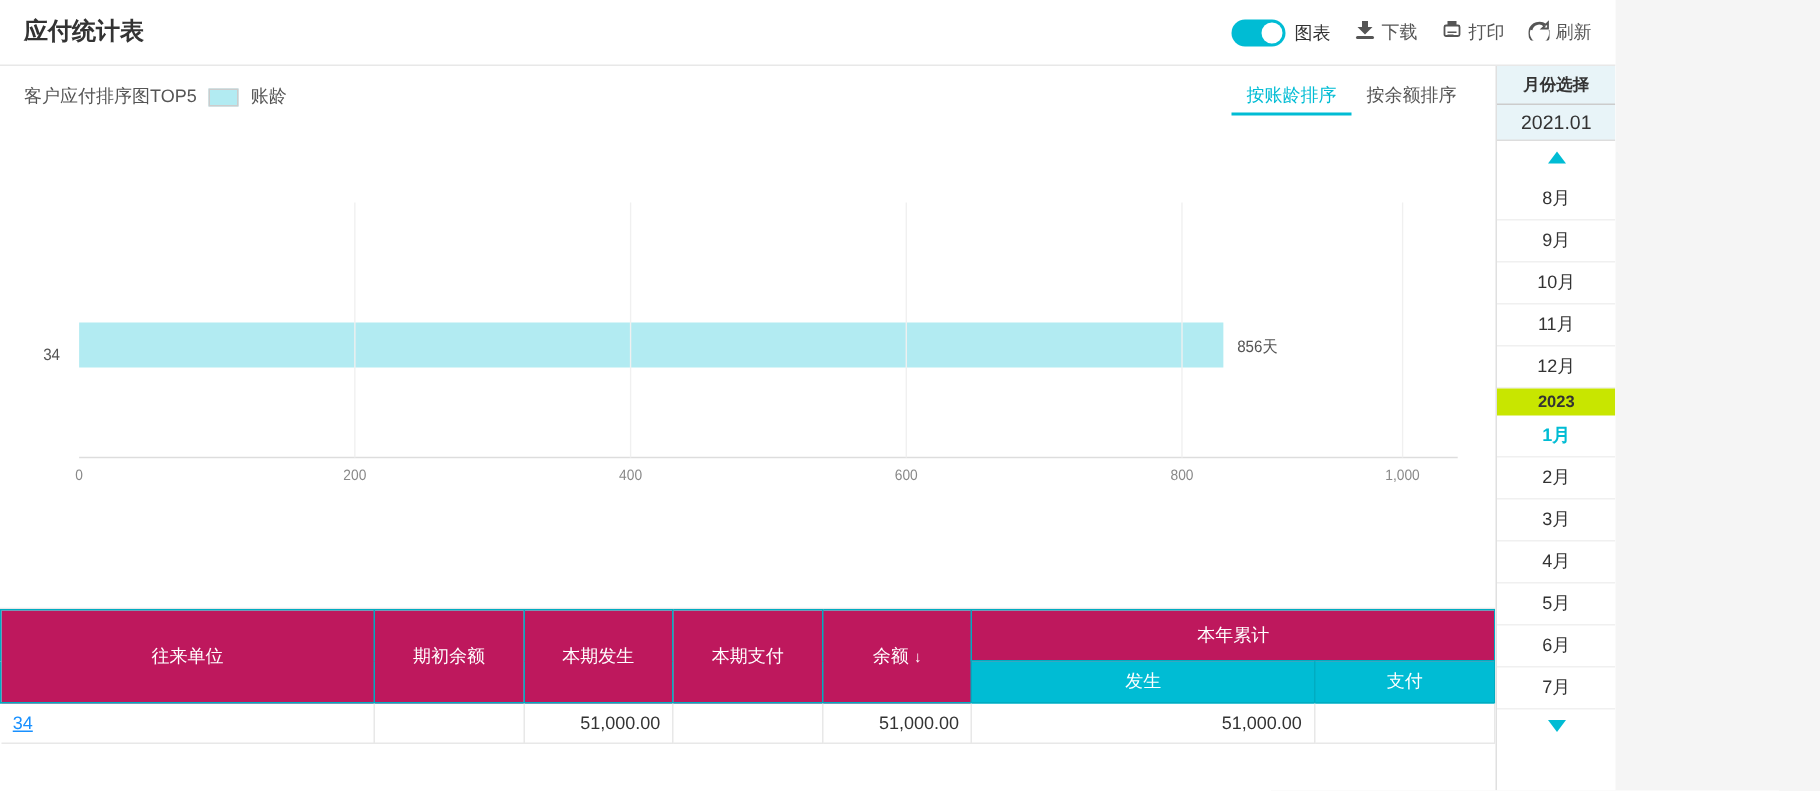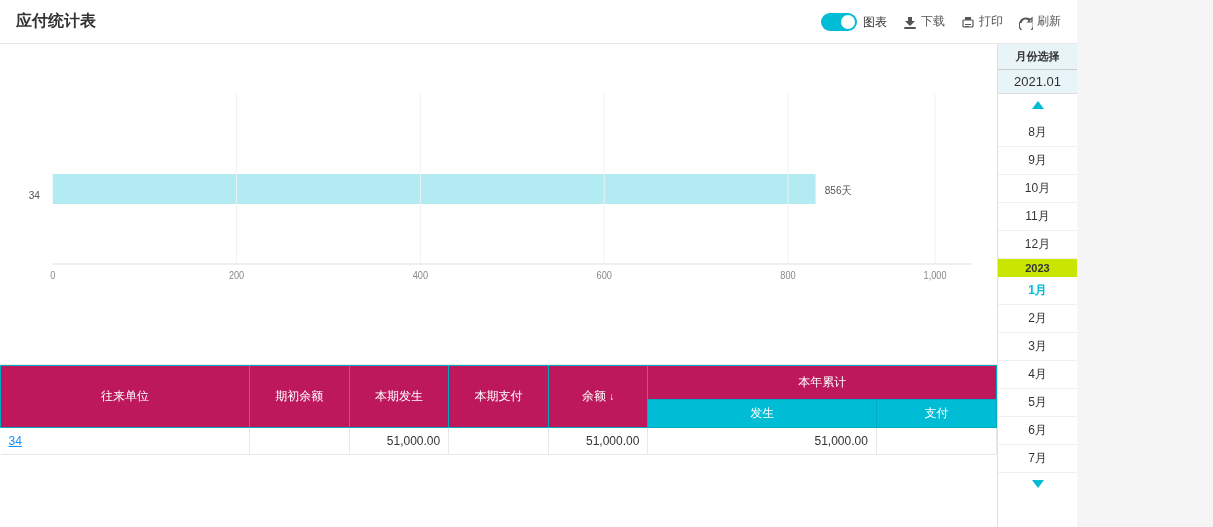--- a/index.html
+++ b/index.html
@@ -7,21 +7,21 @@
 
     .app-container { width: 1077px; height: 527px; display: flex; flex-direction: column; background: #fff; overflow: hidden; }
 
     
     .header { display: flex; align-items: center; justify-content: space-between; padding: 8px 16px; border-bottom: 1px solid #e8e8e8; background: #fff; height: 44px; }
     .header-title { font-size: 16px; font-weight: bold; color: #333; }
     .header-actions { display: flex; align-items: center; gap: 16px; }
     .toggle-wrap { display: flex; align-items: flex-end; gap: 6px; }
     .toggle-switch { width: 36px; height: 18px; background: #00bcd4; border-radius: 9px; position: relative; cursor: pointer; }
     .toggle-switch::after { content: ''; position: absolute; width: 14px; height: 14px; background: #fff; border-radius: 50%; top: 2px; right: 2px; }
-    .action-btn { display: flex; align-items: flex-end; gap: 4px; cursor: pointer; color: #555; font-size: 12px; }
+    .action-btn { display: flex; align-items: flex-start; gap: 4px; cursor: pointer; color: #555; font-size: 12px; }
 
     
     .main-content { display: flex; flex: 1; overflow: hidden; }
 
     
     .chart-section { flex: 1; display: flex; flex-direction: column; overflow: hidden; }
 
     
     .chart-header { display: flex; align-items: center; justify-content: space-between; padding: 8px 16px; background: #fff; }
     .chart-legend { display: flex; align-items: center; gap: 8px; font-size: 12px; color: #555; }
@@ -89,20 +89,31 @@
           </svg>
         <span>刷新</span>
       </div>
     </div>
   </div>
 
   <div class="main-content">
 
     <div class="chart-section">
 
+      <div class="chart-header">
+        <div class="chart-legend">
+          <span>客户应付排序图TOP5</span>
+          <div class="legend-box"></div>
+          <span>账龄</span>
+        </div>
+        <div class="chart-sort-btns">
+          <div class="sort-btn active">按账龄排序</div>
+          <div class="sort-btn">按余额排序</div>
+        </div>
+      </div>
 
       <div class="chart-area">
         <svg class="chart-svg" viewBox="0 0 1050 280" preserveAspectRatio="none">
 
           <text x="20" y="145" font-size="11" fill="#555" text-anchor="middle">34</text>
 
           <rect x="40" y="120" width="830" height="30" fill="#b2ebf2"></rect>
 
           <text x="880" y="140" font-size="11" fill="#555">856天</text>
 

